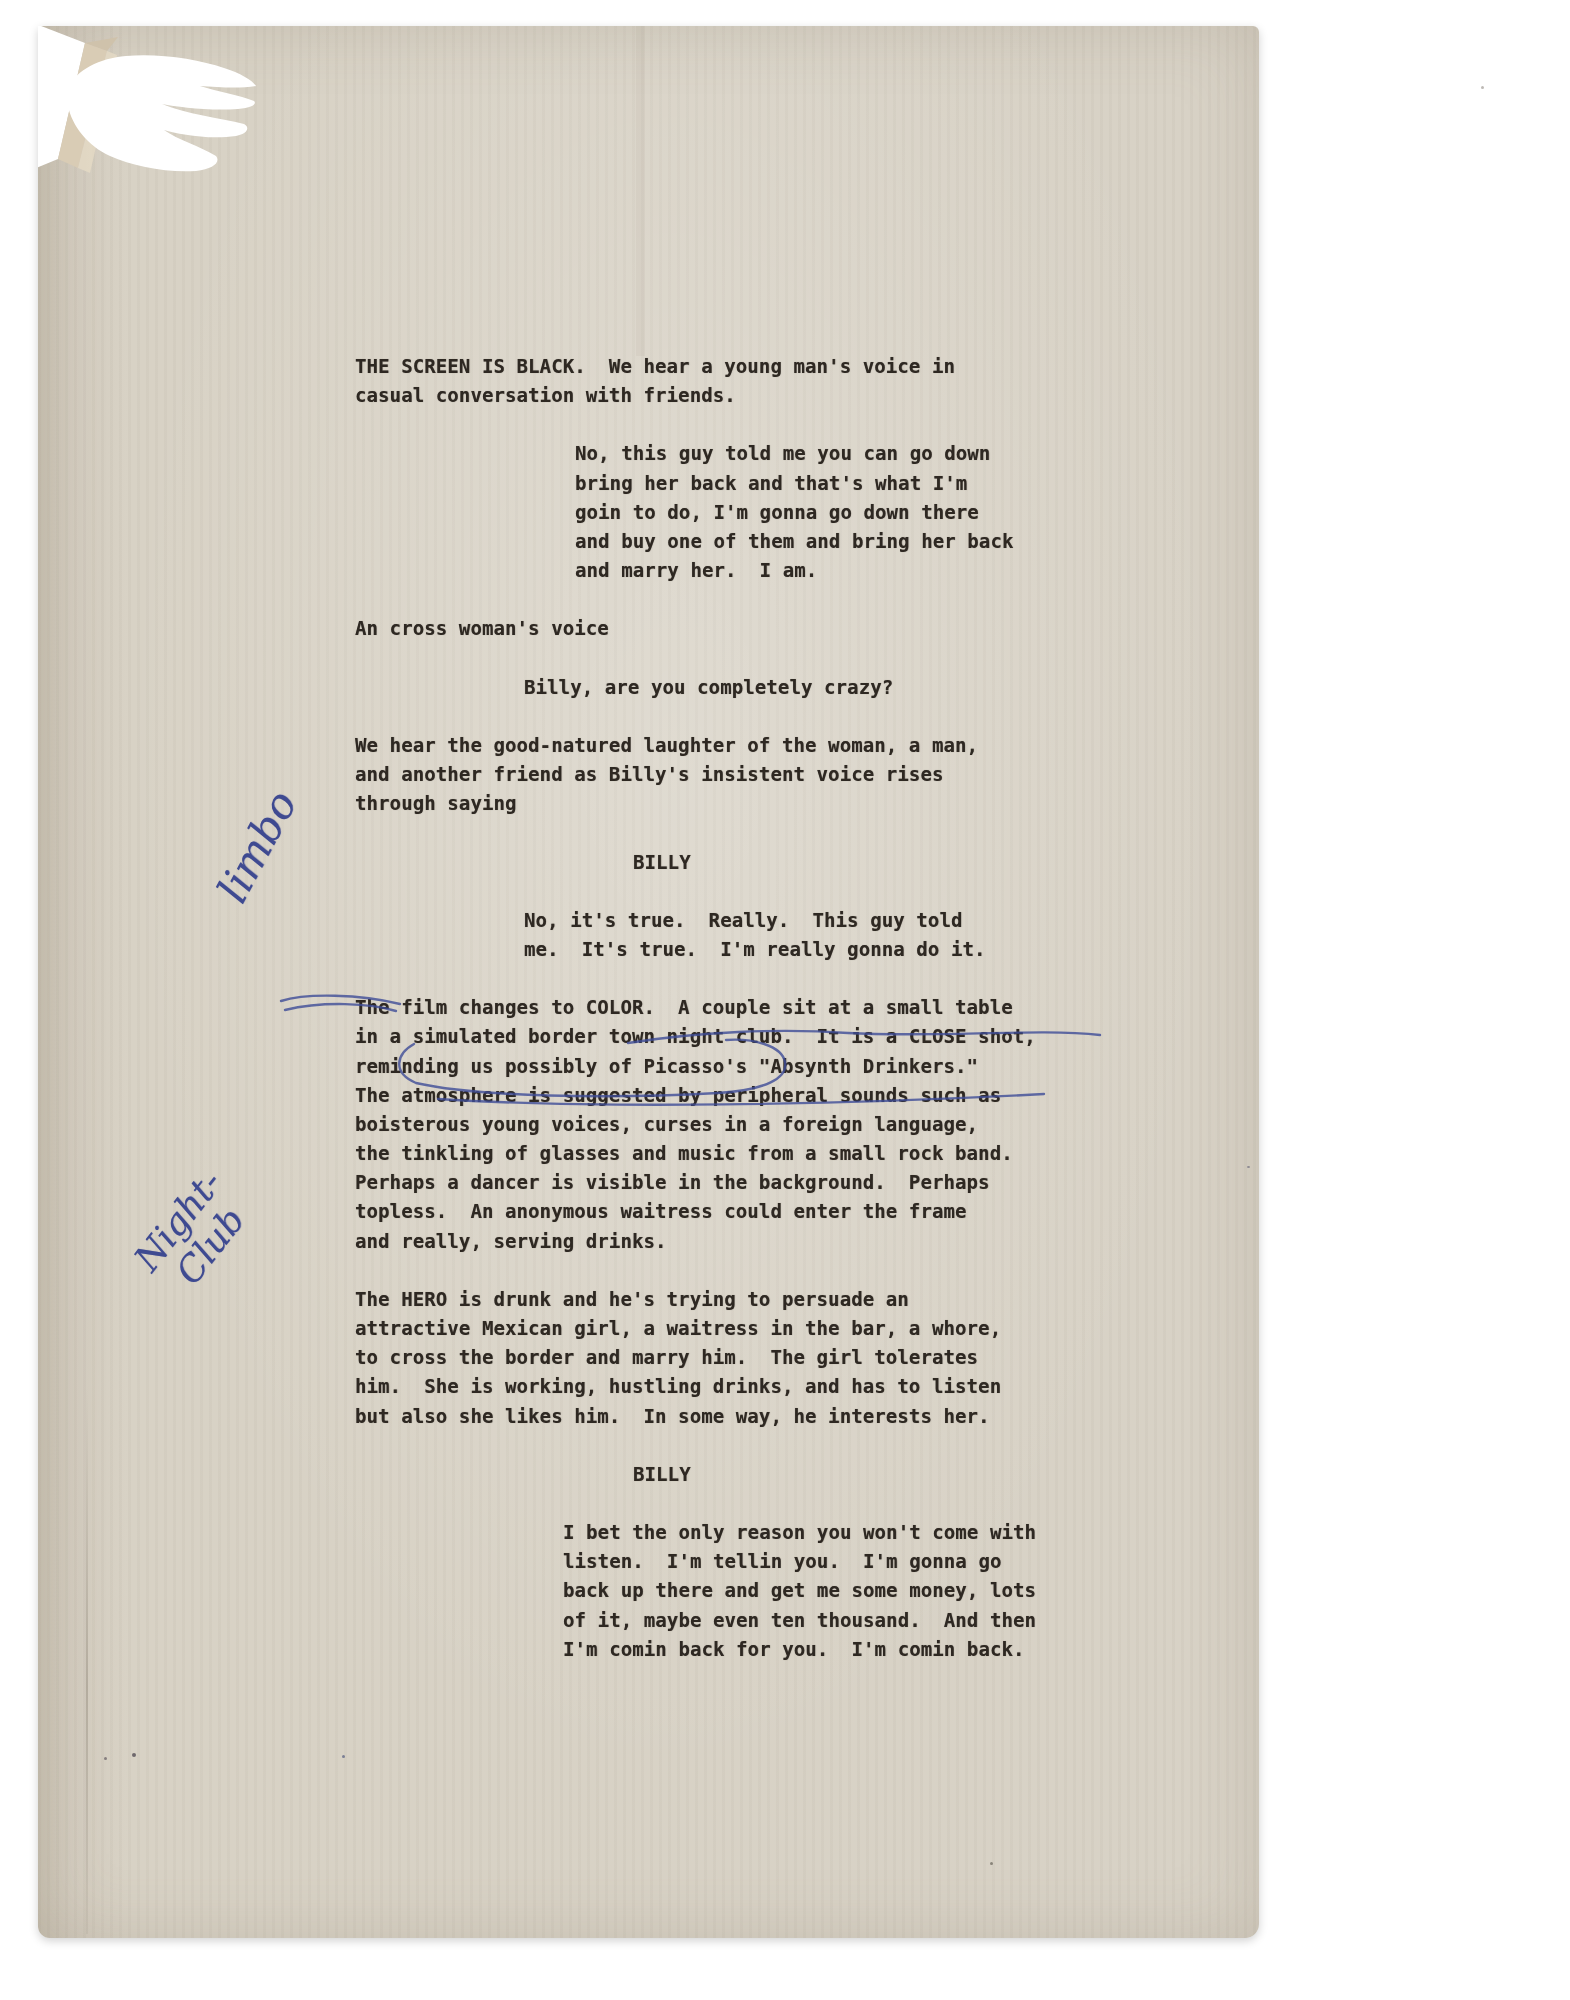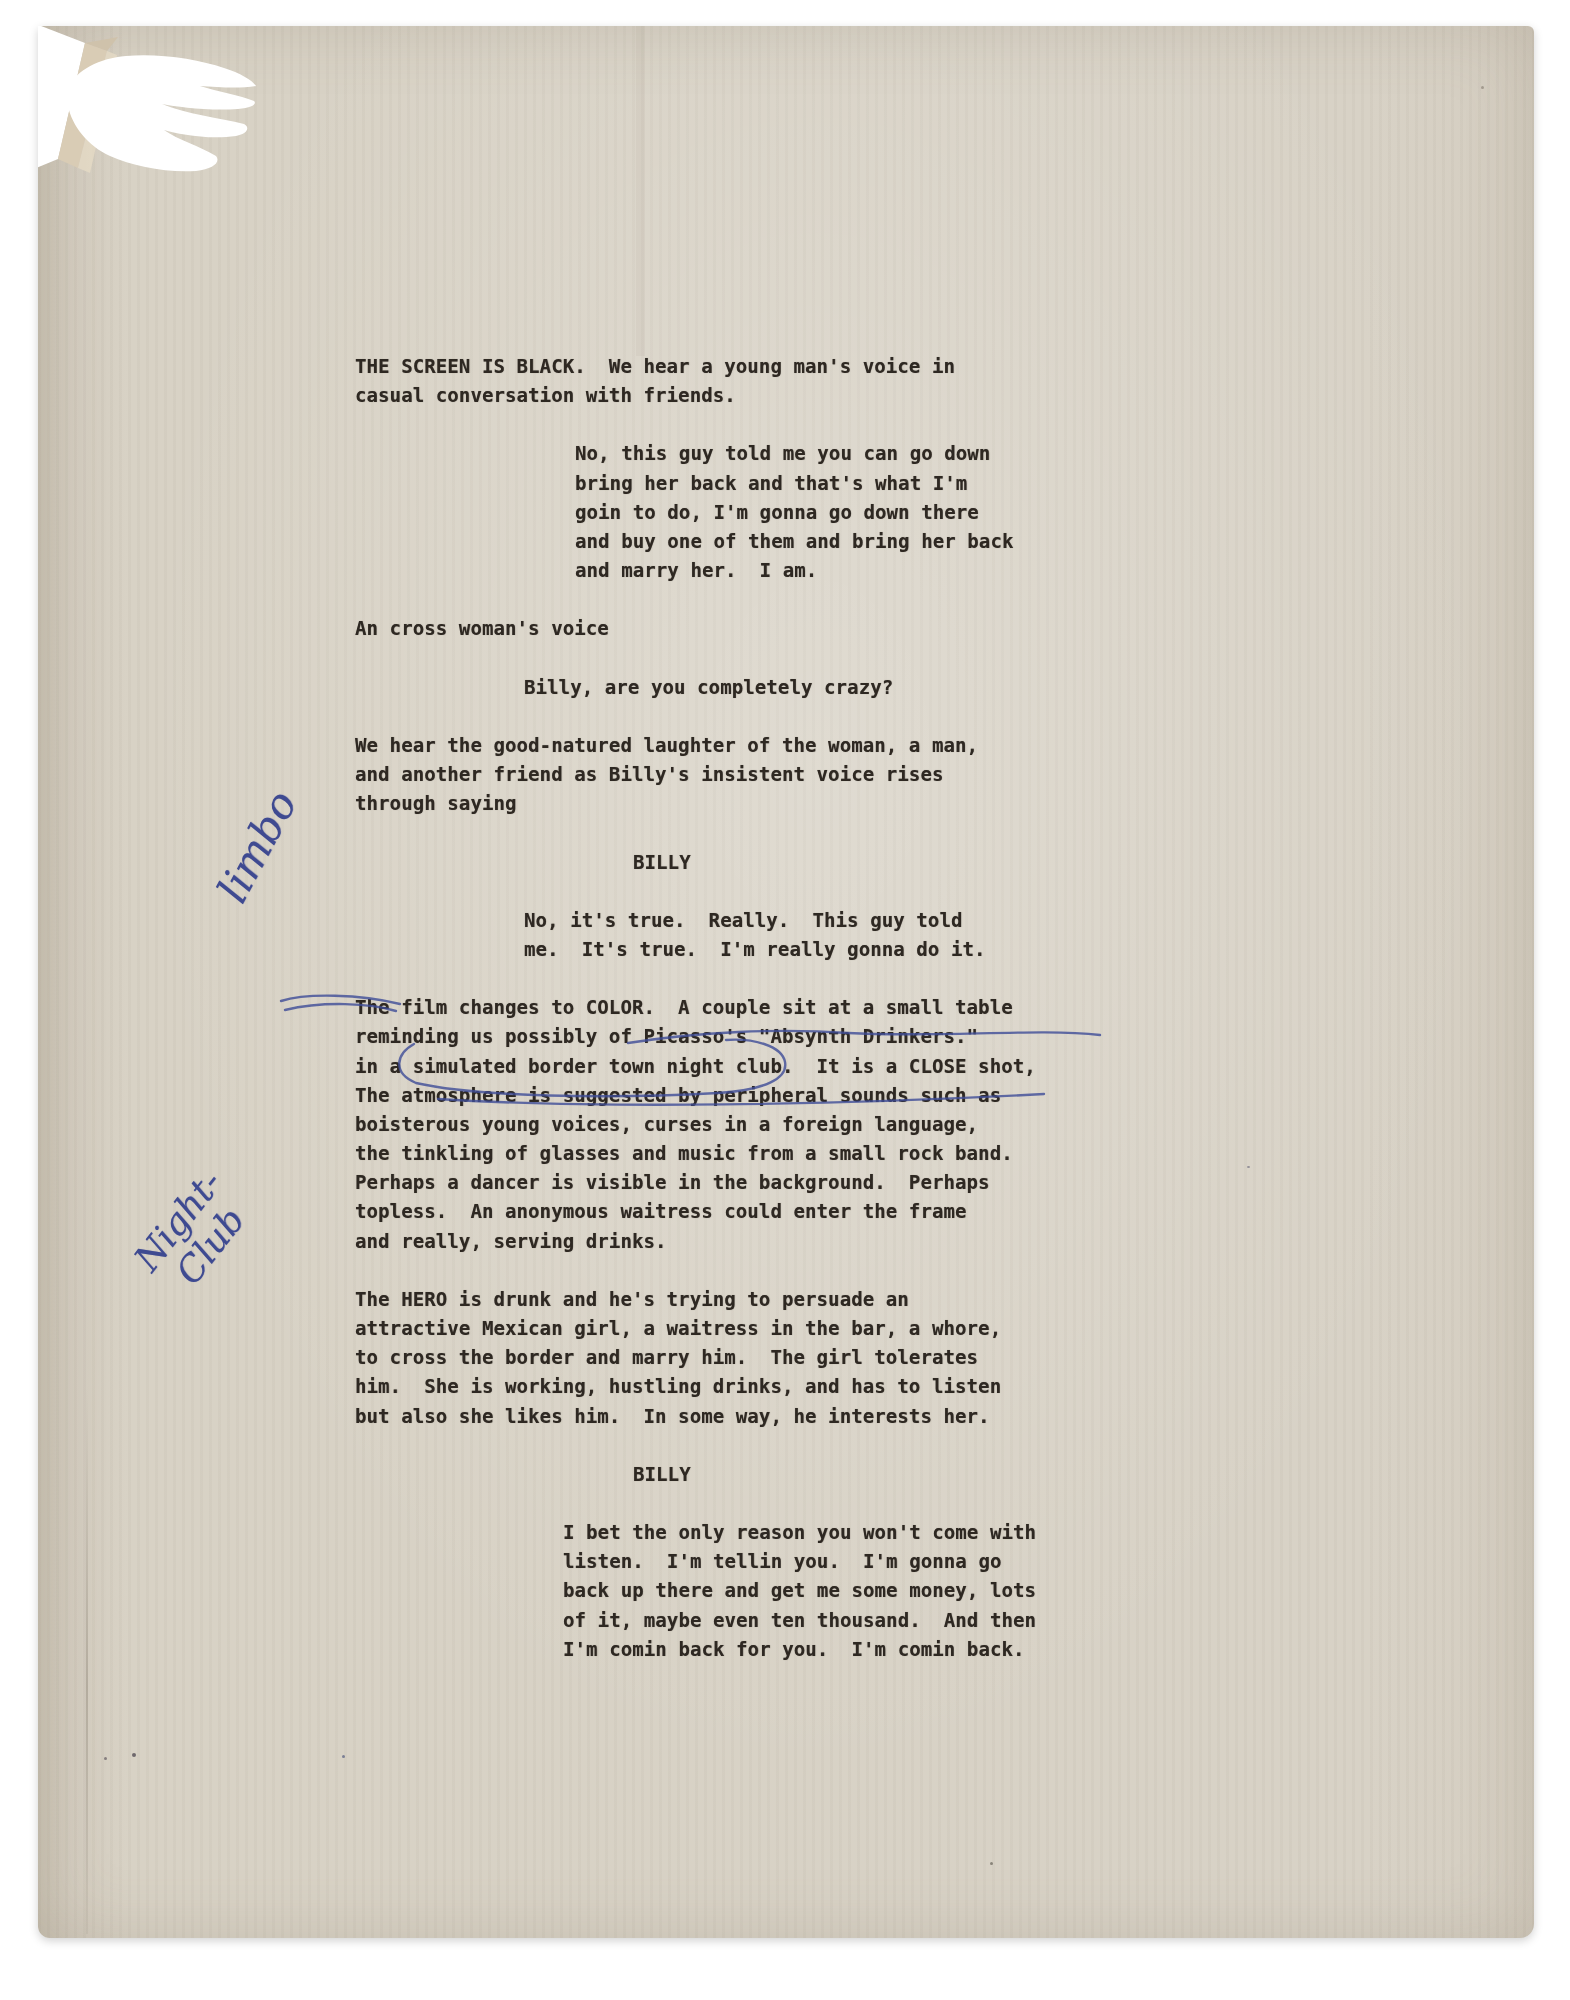--- a/index.html
+++ b/index.html
@@ -1,19 +1,19 @@
 <!DOCTYPE html>
 <html><head>
 <meta charset="utf-8">
 <style>
   html,body{margin:0;padding:0;background:#ffffff;width:1570px;height:2000px;overflow:hidden;}
   body{font-family:"DejaVu Sans Mono","Liberation Mono",monospace;position:relative;}
 
   .page{
-    position:absolute;left:38px;top:26px;width:1496px;height:1912px;
+    position:absolute;left:38px;top:26px;width:1221px;height:1912px;
     background:
       radial-gradient(ellipse at 52% 38%, rgba(255,255,255,0.20), rgba(255,255,255,0) 62%),
       repeating-linear-gradient(90deg, rgba(112,102,86,0.045) 0 3px, rgba(112,102,86,0) 3px 9px),
       linear-gradient(90deg, #cbc4b5 0px, #d3ccbf 34px, #d8d2c5 90px, #d8d2c6 1330px, #d4cdc0 1504px);
     background-color:#d7d1c5;
     border-radius:3px 6px 14px 12px;
     box-shadow: inset 0 0 70px rgba(118,104,84,0.20), 0 3px 10px rgba(0,0,0,0.18);
   }
 
   .script-text{position:absolute;left:317px;top:326px;width:1120px;color:#2e2822;}
@@ -82,22 +82,22 @@
       </div>
       <div class="block character">
         <div class="tline">BILLY</div>
       </div>
       <div class="block dialogue dlg-b">
         <div class="tline">No, it's true.  Really.  This guy told</div>
         <div class="tline">me.  It's true.  I'm really gonna do it.</div>
       </div>
       <div class="block action">
         <div class="tline">The film changes to COLOR.  A couple sit at a small table</div>
+        <div class="tline">in a simulated border town night club.  It is a CLOSE shot,</div>
         <div class="tline">reminding us possibly of Picasso's "Absynth Drinkers."</div>
-        <div class="tline">in a simulated border town night club.  It is a CLOSE shot,</div>
         <div class="tline">The atmosphere is suggested by peripheral sounds such as</div>
         <div class="tline">boisterous young voices, curses in a foreign language,</div>
         <div class="tline">the tinkling of glasses and music from a small rock band.</div>
         <div class="tline">Perhaps a dancer is visible in the background.  Perhaps</div>
         <div class="tline">topless.  An anonymous waitress could enter the frame</div>
         <div class="tline">and really, serving drinks.</div>
       </div>
       <div class="block action">
         <div class="tline">The HERO is drunk and he's trying to persuade an</div>
         <div class="tline">attractive Mexican girl, a waitress in the bar, a whore,</div>

